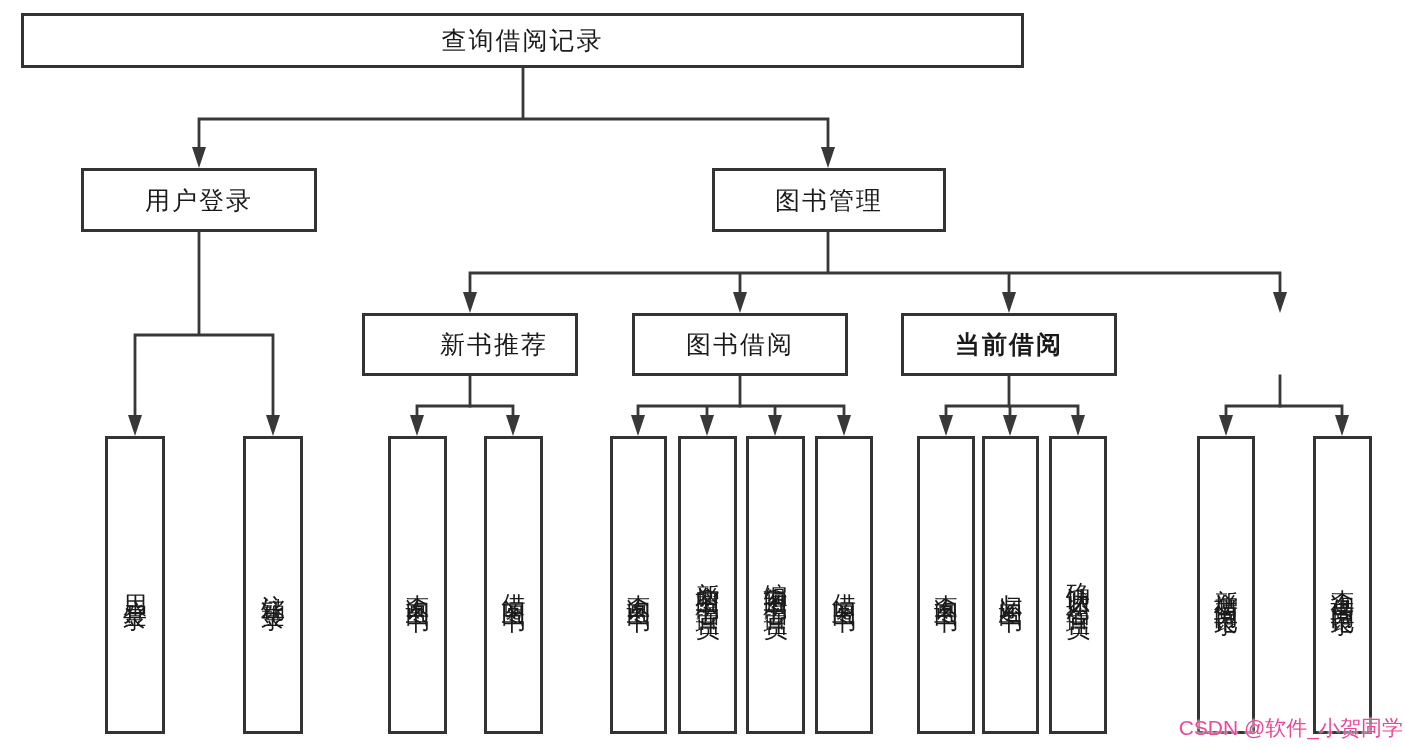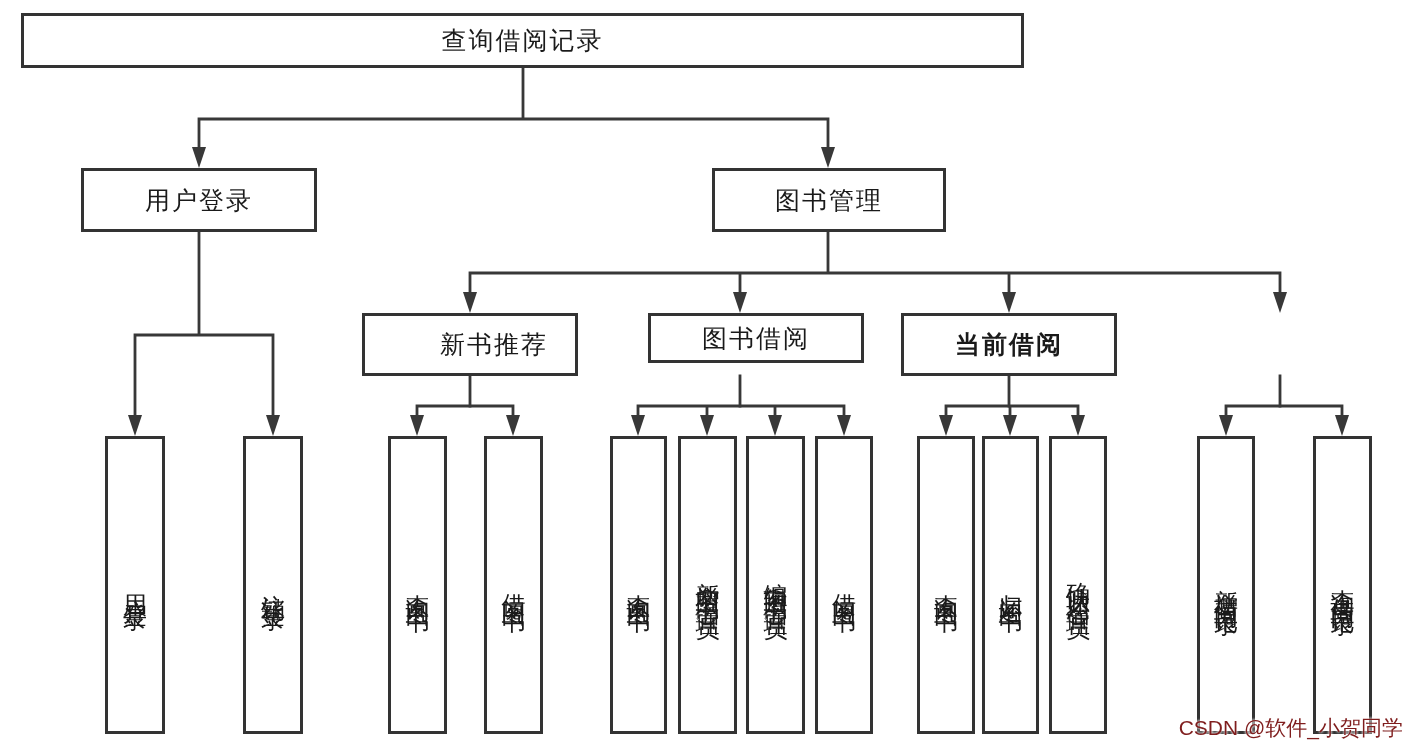--- a/index.html
+++ b/index.html
@@ -41,21 +41,21 @@
     letter-spacing: 5px;
     color: #1a1a1a;
     white-space: nowrap;
   }
   .watermark {
     position: absolute;
     top: 714px;
     right: 2px;
     z-index: 3;
     font-size: 21px;
-    color: #7f1d1d;
+    color: #ec4899;
     text-shadow: 0 0 3px #ffffff, 0 0 3px #ffffff;
     white-space: nowrap;
   }
 </style>
 </head>
 <body>
 
 <div class="canvas">
 
   <svg class="svg-layer" viewBox="0 0 1405 747" xmlns="http://www.w3.org/2000/svg">
@@ -107,21 +107,21 @@
   <div class="node h" style="left:81px; top:168px; width:236px; height:64px;">
     <span>用户登录</span>
   </div>
   <div class="node h" style="left:712px; top:168px; width:234px; height:64px;align-items:center;">
     <span>图书管理</span>
   </div>
 
   <div class="node h" style="left:362px; top:313px; width:216px; height:63px;padding-left:48px;">
     <span>新书推荐</span>
   </div>
-  <div class="node h" style="left:648px; top:313px; width:216px; height:50px;">
+  <div class="node h" style="left:632px; top:313px; width:216px; height:63px;">
     <span>图书借阅</span>
   </div>
   <div class="node h" style="left:901px; top:313px; width:216px; height:63px;font-weight:bold;">
     <span>当前借阅</span>
   </div>
 
   <div class="node v" style="left:105px; top:436px; width:60px; height:298px;">
     <span>用户登录</span>
   </div>
   <div class="node v" style="left:243px; top:436px; width:60px; height:298px;">

